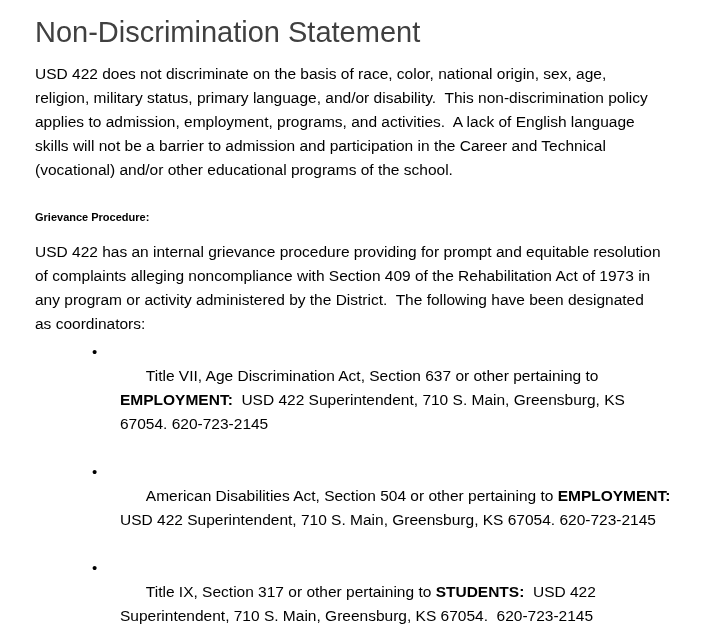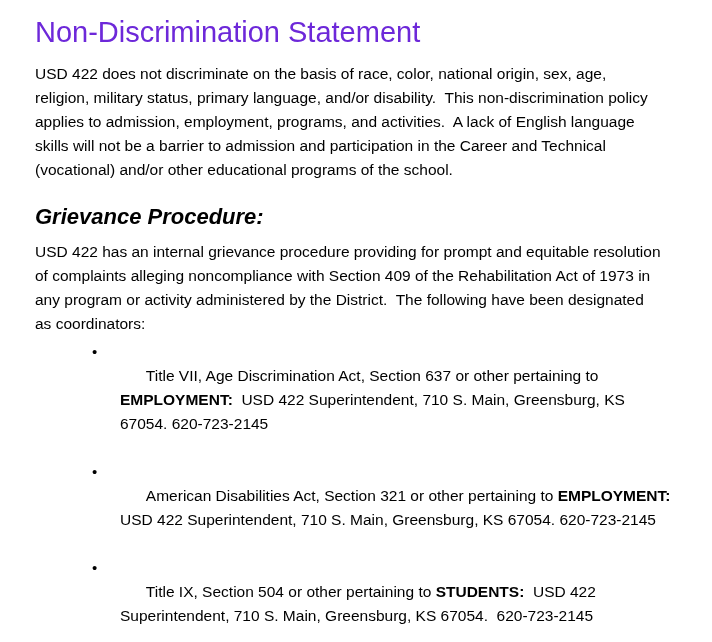--- a/index.html
+++ b/index.html
@@ -20,38 +20,37 @@
     height: 642px;
     padding: 14px 40px 0 35px;
     background: #ffffff;
   }
   .doc-title {
     margin: 0;
     font-size: 29px;
     font-weight: 400;
     line-height: 36px;
     letter-spacing: 0px;
-    color: #6d28d9;
+    color: #404040;
     white-space: pre-wrap;
   }
   .body-text {
     margin: 12px 8px 0 0;
     font-size: 15.5px;
     line-height: 24px;
     white-space: pre-wrap;
     color: #000000;
   }
   .sub-heading {
     margin: 24px 0 0 0;
-    font-size: 22px;
+    font-size: 11px;
     font-weight: 700;
     line-height: 22px;
     color: #000000;
     white-space: pre-wrap;
-    font-style: italic;
   }
   .coordinators-list {
     list-style: none;
     margin: 4px 0 0 0;
     padding: 0 0 0 55px;
   }
   .coordinators-list li {
     position: relative;
     padding-left: 30px;
     font-size: 15.5px;
@@ -81,20 +80,20 @@
 
   <h2 class="sub-heading">Grievance Procedure:</h2>
 
   <p class="body-text">USD 422 has an internal grievance procedure providing for prompt and equitable resolution of complaints alleging noncompliance with Section 409 of the Rehabilitation Act of 1973 in any program or activity administered by the District.  The following have been designated as coordinators:</p>
 
   <ul class="coordinators-list">
     <li>
       <span class="bullet-dot">•</span><span>Title VII, Age Discrimination Act, Section 637 or other pertaining to </span><b>EMPLOYMENT:</b><span>  USD 422 Superintendent, 710 S. Main, Greensburg, KS 67054. 620-723-2145</span>
     </li>
     <li>
-      <span class="bullet-dot">•</span><span>American Disabilities Act, Section 321 or other pertaining to </span><b>EMPLOYMENT:</b><span> USD 422 Superintendent, 710 S. Main, Greensburg, KS 67054. 620-723-2145</span>
+      <span class="bullet-dot">•</span><span>American Disabilities Act, Section 504 or other pertaining to </span><b>EMPLOYMENT:</b><span> USD 422 Superintendent, 710 S. Main, Greensburg, KS 67054. 620-723-2145</span>
     </li>
     <li>
-      <span class="bullet-dot">•</span><span>Title IX, Section 504 or other pertaining to </span><b>STUDENTS:</b><span>  USD 422 Superintendent, 710 S. Main, Greensburg, KS 67054.  620-723-2145</span>
+      <span class="bullet-dot">•</span><span>Title IX, Section 317 or other pertaining to </span><b>STUDENTS:</b><span>  USD 422 Superintendent, 710 S. Main, Greensburg, KS 67054.  620-723-2145</span>
     </li>
   </ul>
 
 </div>
 
 </body></html>

